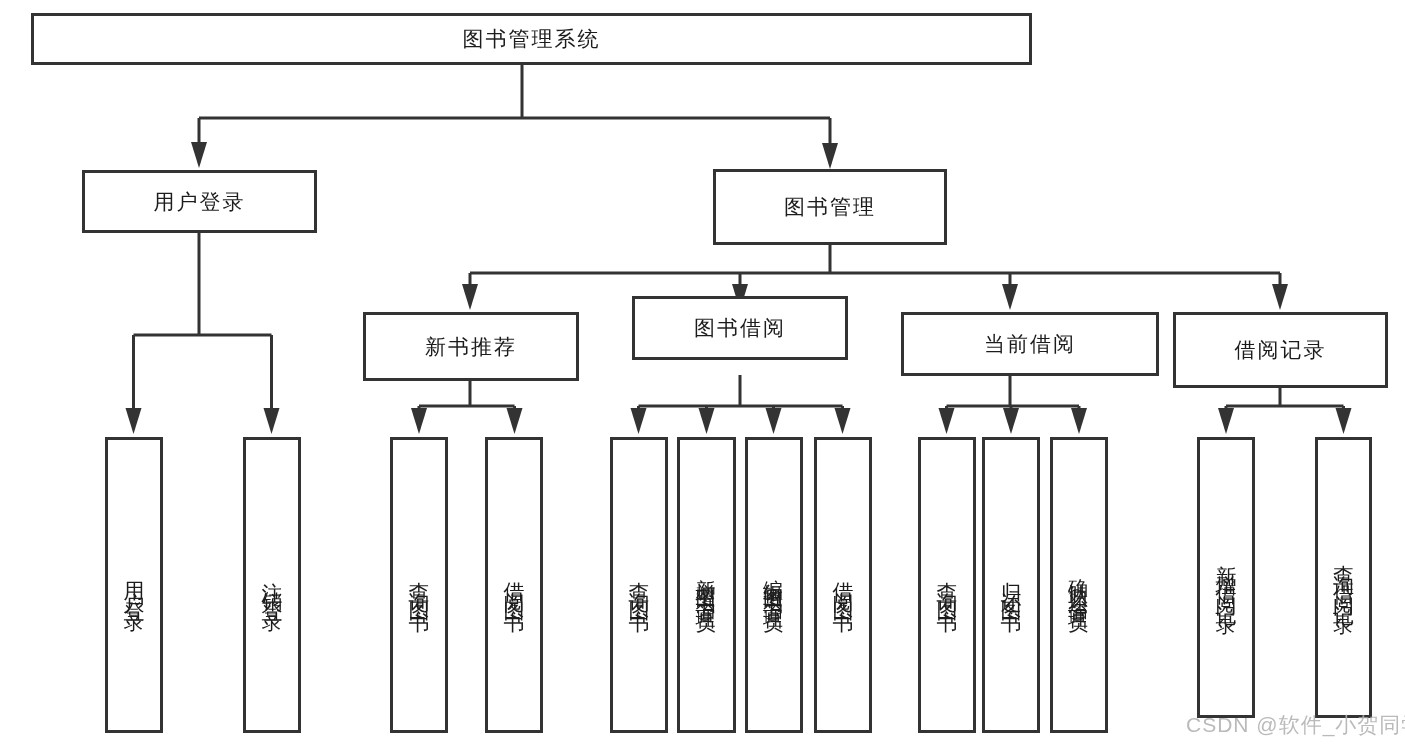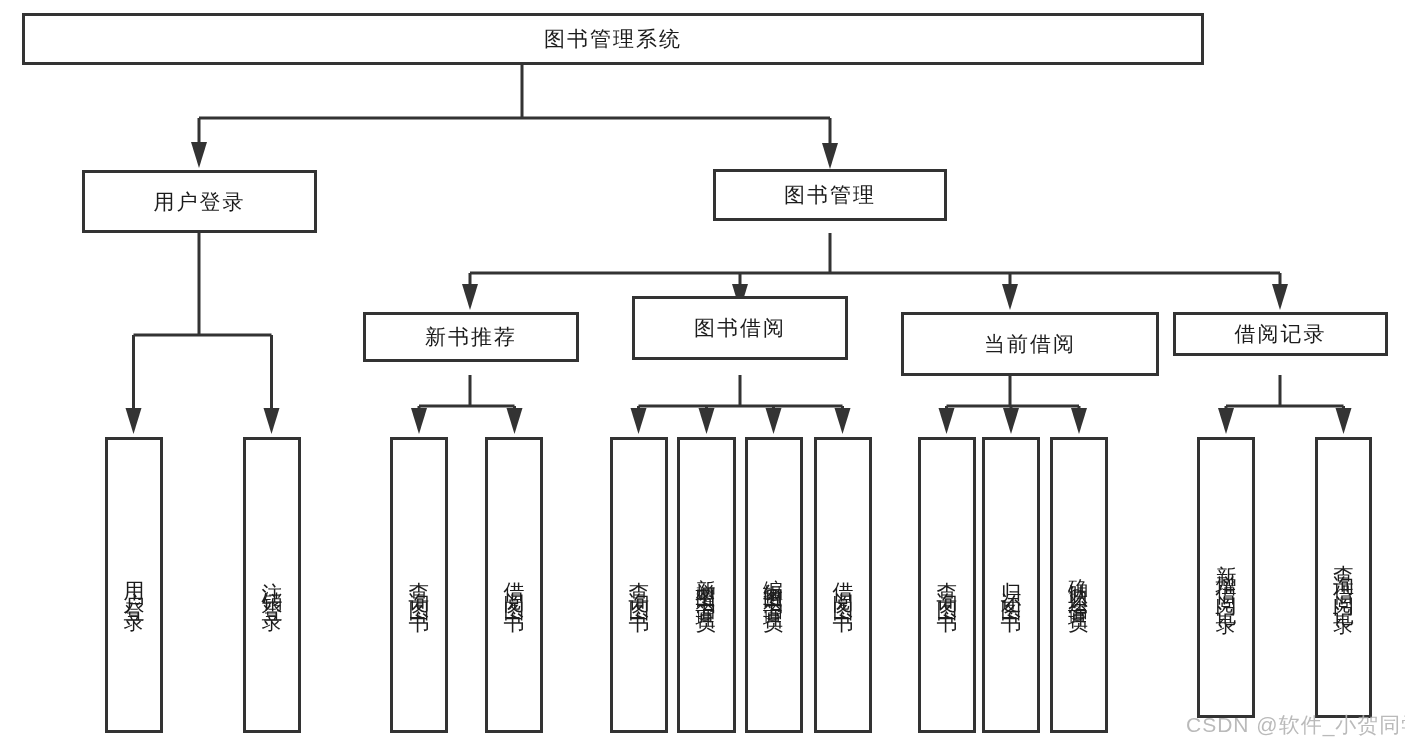--- a/index.html
+++ b/index.html
@@ -60,29 +60,29 @@
     <path d="M1010,375 L1010,406 M946.5,406 L1079,406 M946.5,406 L946.5,410 M1011,406 L1011,410 M1079,406 L1079,410"></path>
     <polygon points="938.5,408 954.5,408 946.5,434"></polygon>
     <polygon points="1003,408 1019,408 1011,434"></polygon>
     <polygon points="1071,408 1087,408 1079,434"></polygon>
 
     <path d="M1280,375 L1280,406 M1226,406 L1343.5,406 M1226,406 L1226,410 M1343.5,406 L1343.5,410"></path>
     <polygon points="1218,408 1234,408 1226,434"></polygon>
     <polygon points="1335.5,408 1351.5,408 1343.5,434"></polygon>
   </svg>
 
-  <div class="node" style="left:22px;top:13px;width:1182px;height:52px">图书管理系统</div>
+  <div class="node" style="left:31px;top:13px;width:1001px;height:52px">图书管理系统</div>
 
   <div class="node" style="left:82px;top:170px;width:235px;height:63px">用户登录</div>
-  <div class="node" style="left:713px;top:169px;width:234px;height:52px">图书管理</div>
+  <div class="node" style="left:713px;top:169px;width:234px;height:76px">图书管理</div>
 
-  <div class="node" style="left:363px;top:312px;width:216px;height:50px">新书推荐</div>
+  <div class="node" style="left:363px;top:312px;width:216px;height:69px">新书推荐</div>
   <div class="node" style="left:632px;top:296px;width:216px;height:64px">图书借阅</div>
   <div class="node" style="left:901px;top:312px;width:258px;height:64px">当前借阅</div>
-  <div class="node" style="left:1173px;top:312px;width:215px;height:44px">借阅记录</div>
+  <div class="node" style="left:1173px;top:312px;width:215px;height:76px">借阅记录</div>
 
   <div class="node vnode" style="left:105px;top:437px;width:58px;height:296px">用户登录</div>
   <div class="node vnode" style="left:243px;top:437px;width:58px;height:296px">注销登录</div>
 
   <div class="node vnode" style="left:390px;top:437px;width:58px;height:296px">查询图书</div>
   <div class="node vnode" style="left:485px;top:437px;width:58px;height:296px">借阅图书</div>
 
   <div class="node vnode" style="left:610px;top:437px;width:58px;height:296px">查询图书</div>
   <div class="node vnode tight" style="left:677px;top:437px;width:59px;height:296px">新增图书（管理员）</div>
   <div class="node vnode tight" style="left:745px;top:437px;width:58px;height:296px">编辑图书（管理员）</div>

